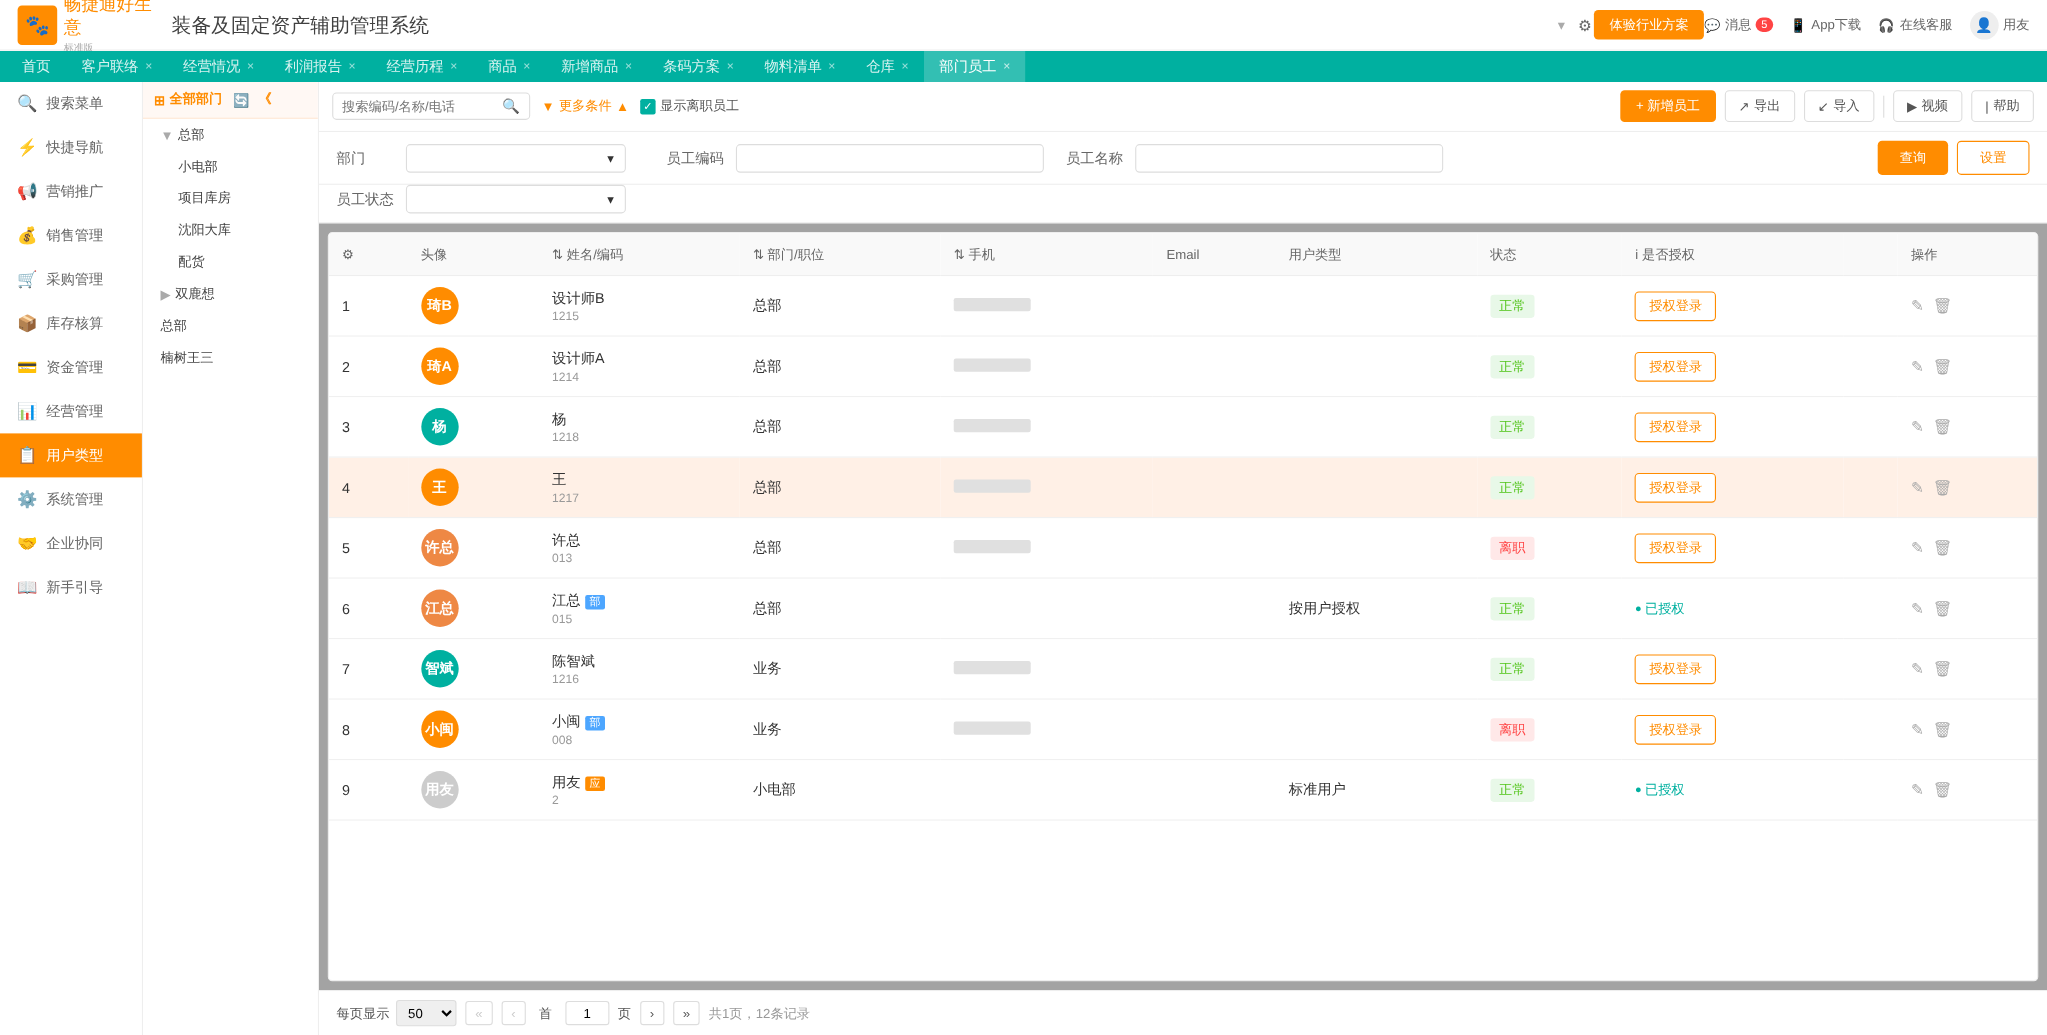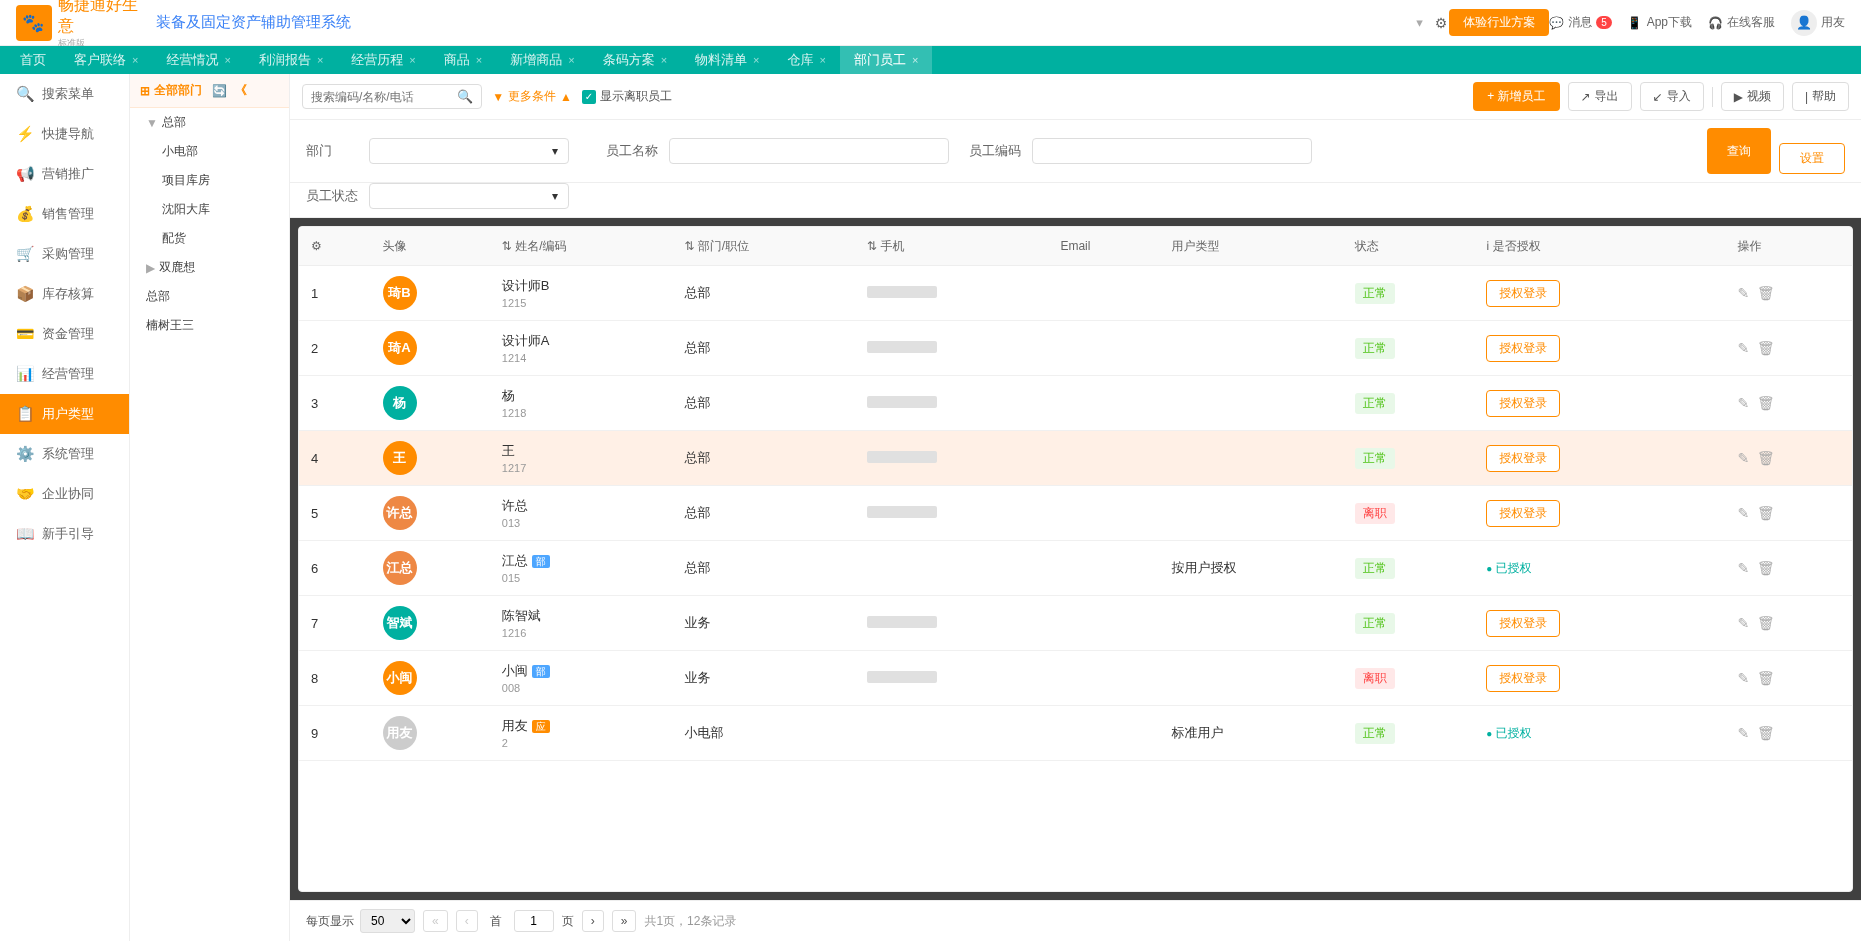--- a/index.html
+++ b/index.html
@@ -7,21 +7,21 @@
 
     
     .app-container { display: flex; flex-direction: column; height: 941px; width: 1861px; overflow: hidden; }
 
     
     .top-bar { display: flex; align-items: center; background: #fff; height: 46px; padding: 0 16px; border-bottom: 1px solid #eee; flex-shrink: 0; }
     .logo-area { display: flex; align-items: center; width: 130px; }
     .logo-icon { width: 36px; height: 36px; background: #ff8c00; border-radius: 4px; display: flex; align-items: center; justify-content: center; color: #fff; font-size: 10px; font-weight: bold; margin-right: 6px; flex-shrink: 0; }
     .logo-text { font-size: 16px; color: #ff8c00; line-height: 1.3; }
     .logo-sub { font-size: 9px; color: #aaa; }
-    .system-title { flex: 1; font-size: 15px; color: #3b82f6; padding-left: 10px; }
+    .system-title { flex: 1; font-size: 18px; color: #404040; padding-left: 10px; }
     .top-actions { display: flex; align-items: center; gap: 16px; margin-left: auto; }
     .top-btn { display: flex; align-items: center; gap: 4px; font-size: 12px; color: #666; cursor: pointer; }
     .top-btn .badge { background: #f44; color: #fff; border-radius: 10px; font-size: 10px; padding: 1px 5px; }
     .trial-btn { background: #ff8c00; color: #fff; border: none; border-radius: 4px; padding: 5px 14px; font-size: 12px; cursor: pointer; }
     .settings-icon { color: #666; font-size: 14px; cursor: pointer; }
 
     
     .nav-tabs { display: flex; align-items: center; background: #00b0a0; height: 28px; padding: 0 6px; flex-shrink: 0; overflow-x: auto; }
     .nav-tab { display: flex; align-items: center; padding: 0 14px; height: 40px; color: rgba(255,255,255,0.85); font-size: 13px; cursor: pointer; white-space: nowrap; gap: 4px; }
     .nav-tab.active { background: rgba(255,255,255,0.2); color: #fff; font-weight: normal; }
@@ -30,21 +30,21 @@
     
     .main-content { display: flex; flex: 1; overflow: hidden; }
     .dept-header { display: flex; align-items: center; padding: 8px 10px; font-size: 12px; color: #ff8c00; font-weight: bold; gap: 4px; background: #fff8f4; border-bottom: 1px solid #ffe8d4; }
     .dept-header .refresh-icon { margin-left: auto; cursor: pointer; font-size: 12px; color: #ff8c00; }
     .dept-header .collapse-icon { font-size: 12px; cursor: pointer; color: #ff8c00; }
     .dept-node { padding: 6px 10px 6px 16px; font-size: 12px; color: #444; cursor: pointer; display: flex; align-items: center; gap: 4px; }
     .dept-child { padding-left: 8px; }
     .dept-child .dept-node { padding-left: 24px; font-size: 12px; }
 
     
-    .content-area { flex: 1; display: flex; flex-direction: column; overflow: hidden; background: #404040; }
+    .content-area { flex: 1; display: flex; flex-direction: column; overflow: hidden; background: #a3a3a3; }
 
     
     .content-toolbar { display: flex; align-items: center; padding: 8px 12px; background: #fff; border-bottom: 1px solid #eee; gap: 10px; flex-shrink: 0; flex-wrap: wrap; }
     .search-input-box { display: flex; align-items: center; border: 1px solid #ddd; border-radius: 4px; padding: 4px 8px; gap: 6px; background: #fff; }
     .search-input-box input { border: none; outline: none; font-size: 12px; width: 140px; color: #666; }
     .search-icon-btn { color: #ccc; cursor: pointer; font-size: 13px; }
     .more-filter { display: flex; align-items: center; gap: 4px; color: #ff8c00; font-size: 12px; cursor: pointer; }
     .show-resigned { display: flex; align-items: center; gap: 4px; font-size: 12px; color: #555; cursor: pointer; }
     .checkbox-icon { width: 14px; height: 14px; background: #00b0a0; border-radius: 2px; display: flex; align-items: center; justify-content: center; color: #fff; font-size: 10px; }
     .toolbar-right { margin-left: auto; display: flex; align-items: center; gap: 8px; }
@@ -53,21 +53,21 @@
     .divider-v { width: 1px; height: 20px; background: #ddd; }
 
     
     .filter-row { display: flex; align-items: center; background: #fff; padding: 8px 16px; border-bottom: 1px solid #eee; gap: 20px; flex-shrink: 0; flex-wrap: wrap; }
     .filter-item { display: flex; align-items: center; gap: 8px; min-width: 280px; }
     .filter-label { color: #666; font-size: 13px; white-space: nowrap; min-width: 55px; }
     .filter-select { flex: 1; border: 1px solid #ddd; border-radius: 4px; padding: 5px 10px; font-size: 12px; color: #333; display: flex; align-items: center; justify-content: space-between; cursor: pointer; background: #fff; max-width: 200px; }
     .filter-input { flex: 1; border: 1px solid #ddd; border-radius: 4px; padding: 5px 10px; font-size: 12px; color: #333; outline: none; max-width: 300px; }
     .filter-actions { margin-left: auto; display: flex; gap: 8px; }
     .btn-query { background: #ff8c00; color: #fff; border: none; border-radius: 4px; padding: 6px 20px; font-size: 12px; cursor: pointer; }
-    .btn-set { background: #fff; color: #ff8c00; border: 1px solid #ff8c00; border-radius: 4px; padding: 6px 20px; font-size: 12px; cursor: pointer; margin-top: 15px; }
+    .btn-set { background: #fff; color: #ff8c00; border: 1px solid #ff8c00; border-radius: 4px; padding: 6px 20px; font-size: 12px; cursor: pointer; }
 
     
     .table-wrapper { flex: 1; overflow-y: auto; background: #fff; margin: 8px; border-radius: 4px; border: 1px solid #eee; }
     table { width: 100%; border-collapse: collapse; }
     thead tr { background: #f9f9f9; }
     thead th { padding: 10px 12px; text-align: left; font-size: 12px; color: #666; font-weight: normal; border-bottom: 1px solid #eee; white-space: nowrap; }
     tbody tr { border-bottom: 1px solid #f0f0f0; transition: background 0.1s; }
     tbody tr.highlighted { background: #fff0e6; }
     tbody td { padding: 10px 12px; font-size: 13px; color: #333; vertical-align: middle; }
     .avatar { width: 34px; height: 34px; border-radius: 50%; display: flex; align-items: center; justify-content: center; color: #fff; font-size: 13px; font-weight: bold; flex-shrink: 0; }
@@ -320,25 +320,25 @@
 
       <div class="filter-row">
         <div class="filter-item">
           <span class="filter-label">部门</span>
           <div class="filter-select" style="width:180px;">
             <span></span>
             <span>▾</span>
           </div>
         </div>
         <div class="filter-item">
+          <span class="filter-label">员工编码</span>
+          <input class="filter-input" style="width: 280px;">
+        </div>
+        <div class="filter-item">
           <span class="filter-label">员工名称</span>
-          <input class="filter-input" style="width: 280px;">
-        </div>
-        <div class="filter-item">
-          <span class="filter-label">员工编码</span>
           <input class="filter-input" style="width: 280px;">
         </div>
         <div class="filter-actions">
           <button class="btn-query">查询</button>
           <button class="btn-set">设置</button>
         </div>
       </div>
       <div class="filter-row" style="padding-top:0;border-top:none;">
         <div class="filter-item">
           <span class="filter-label">员工状态</span>

